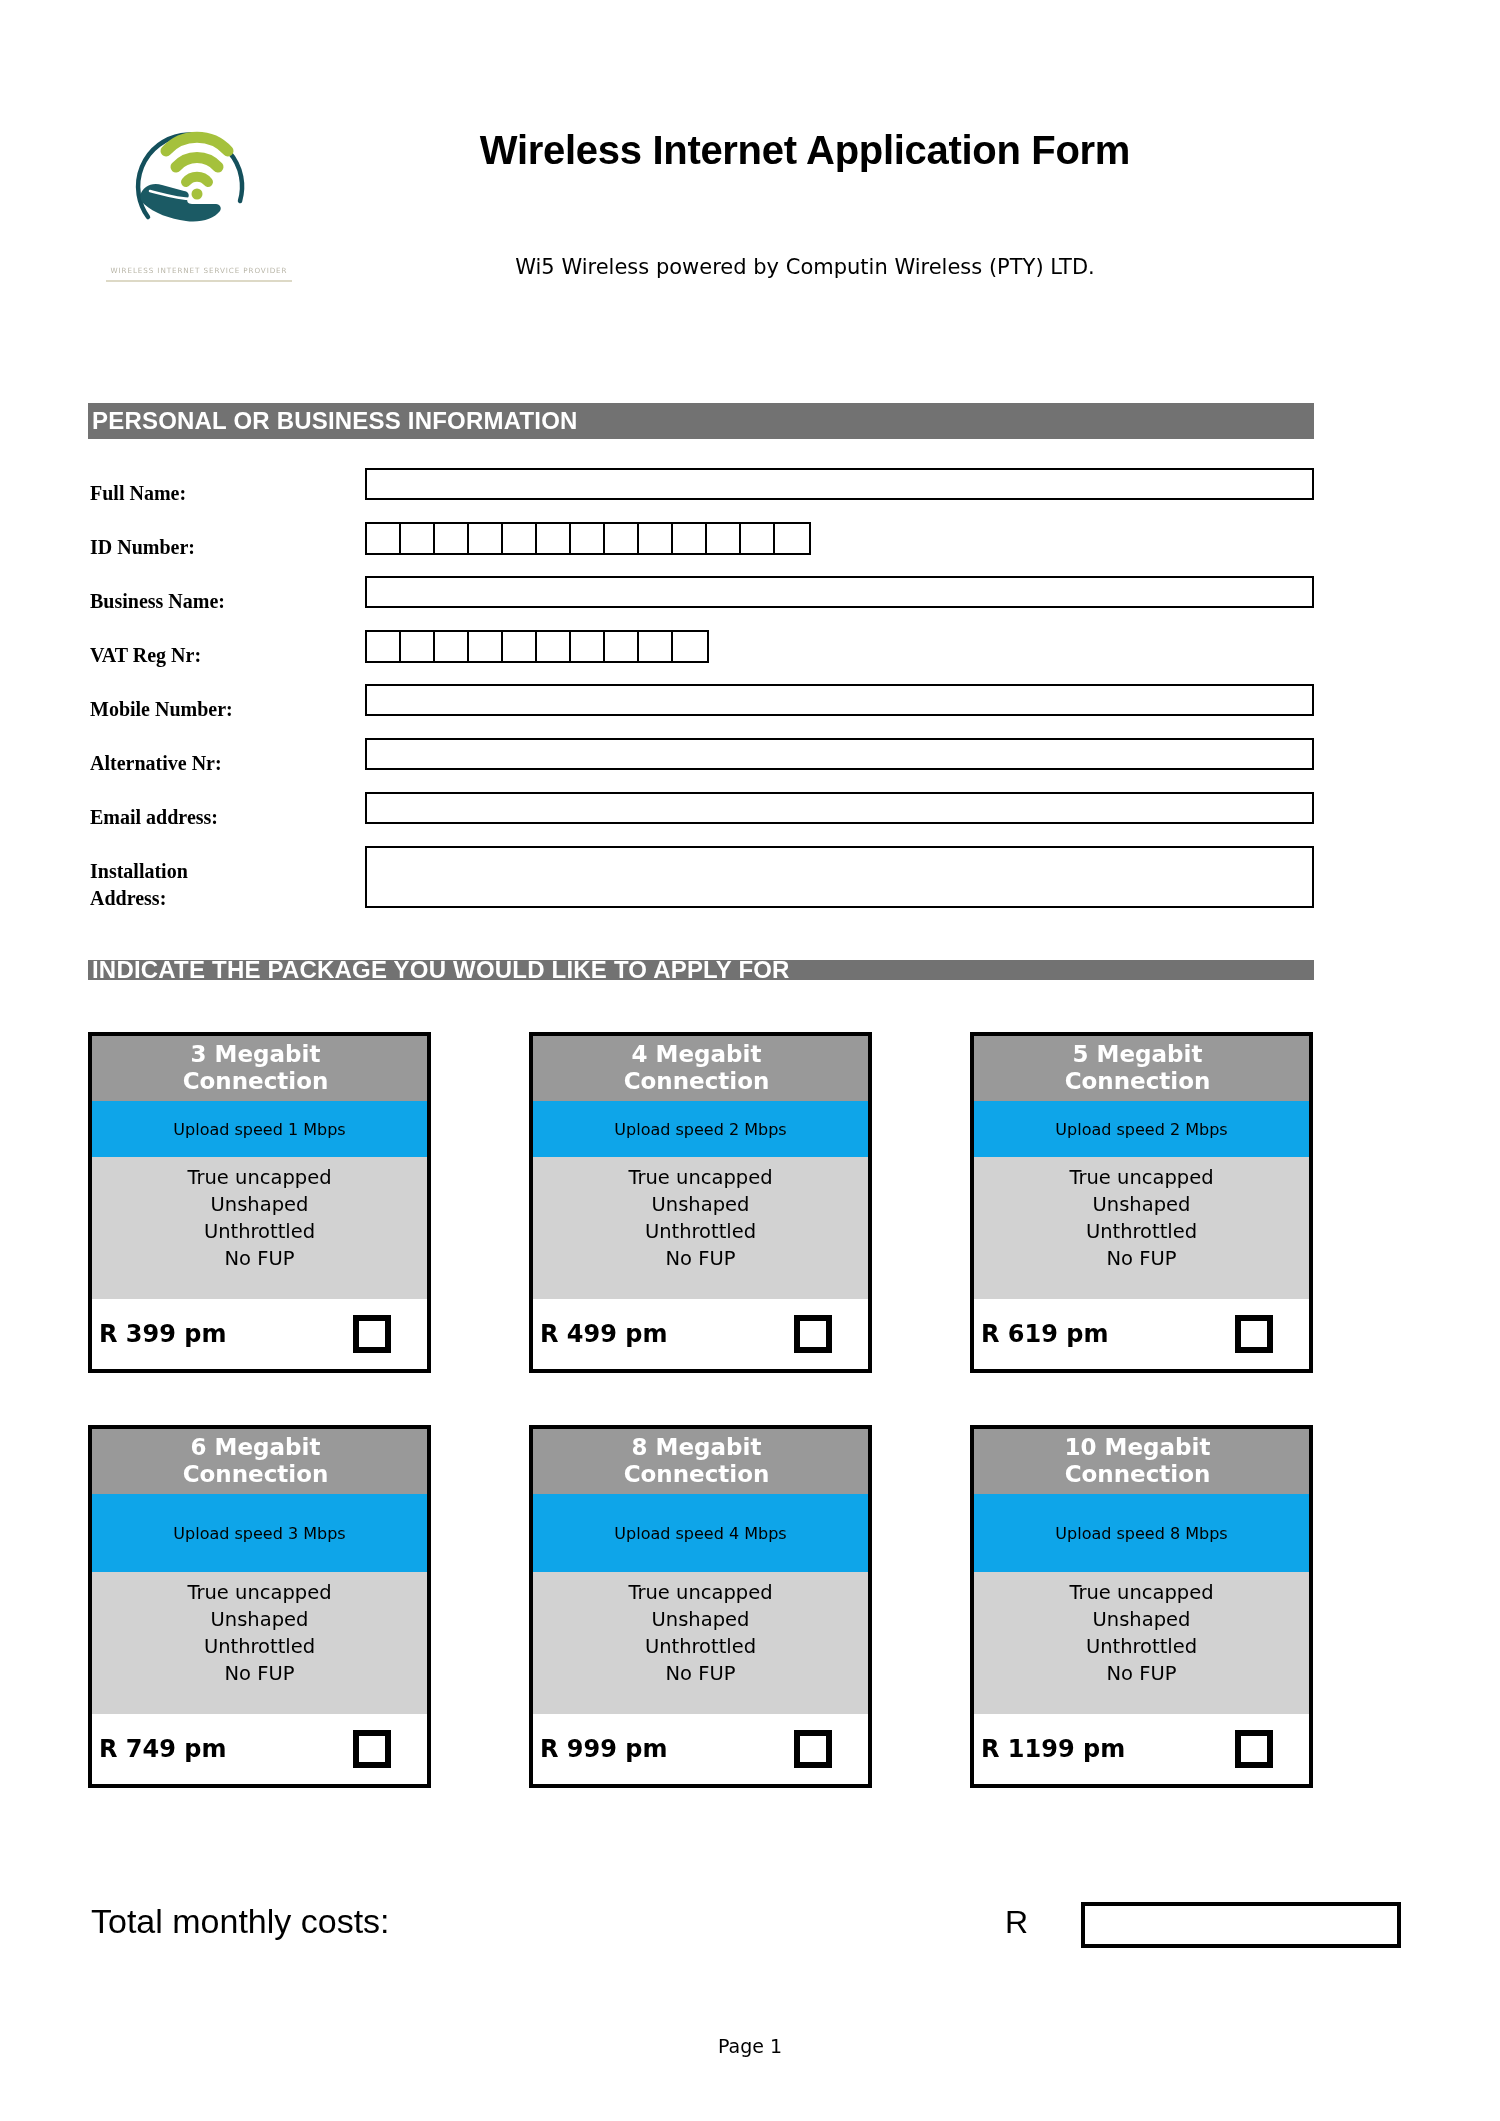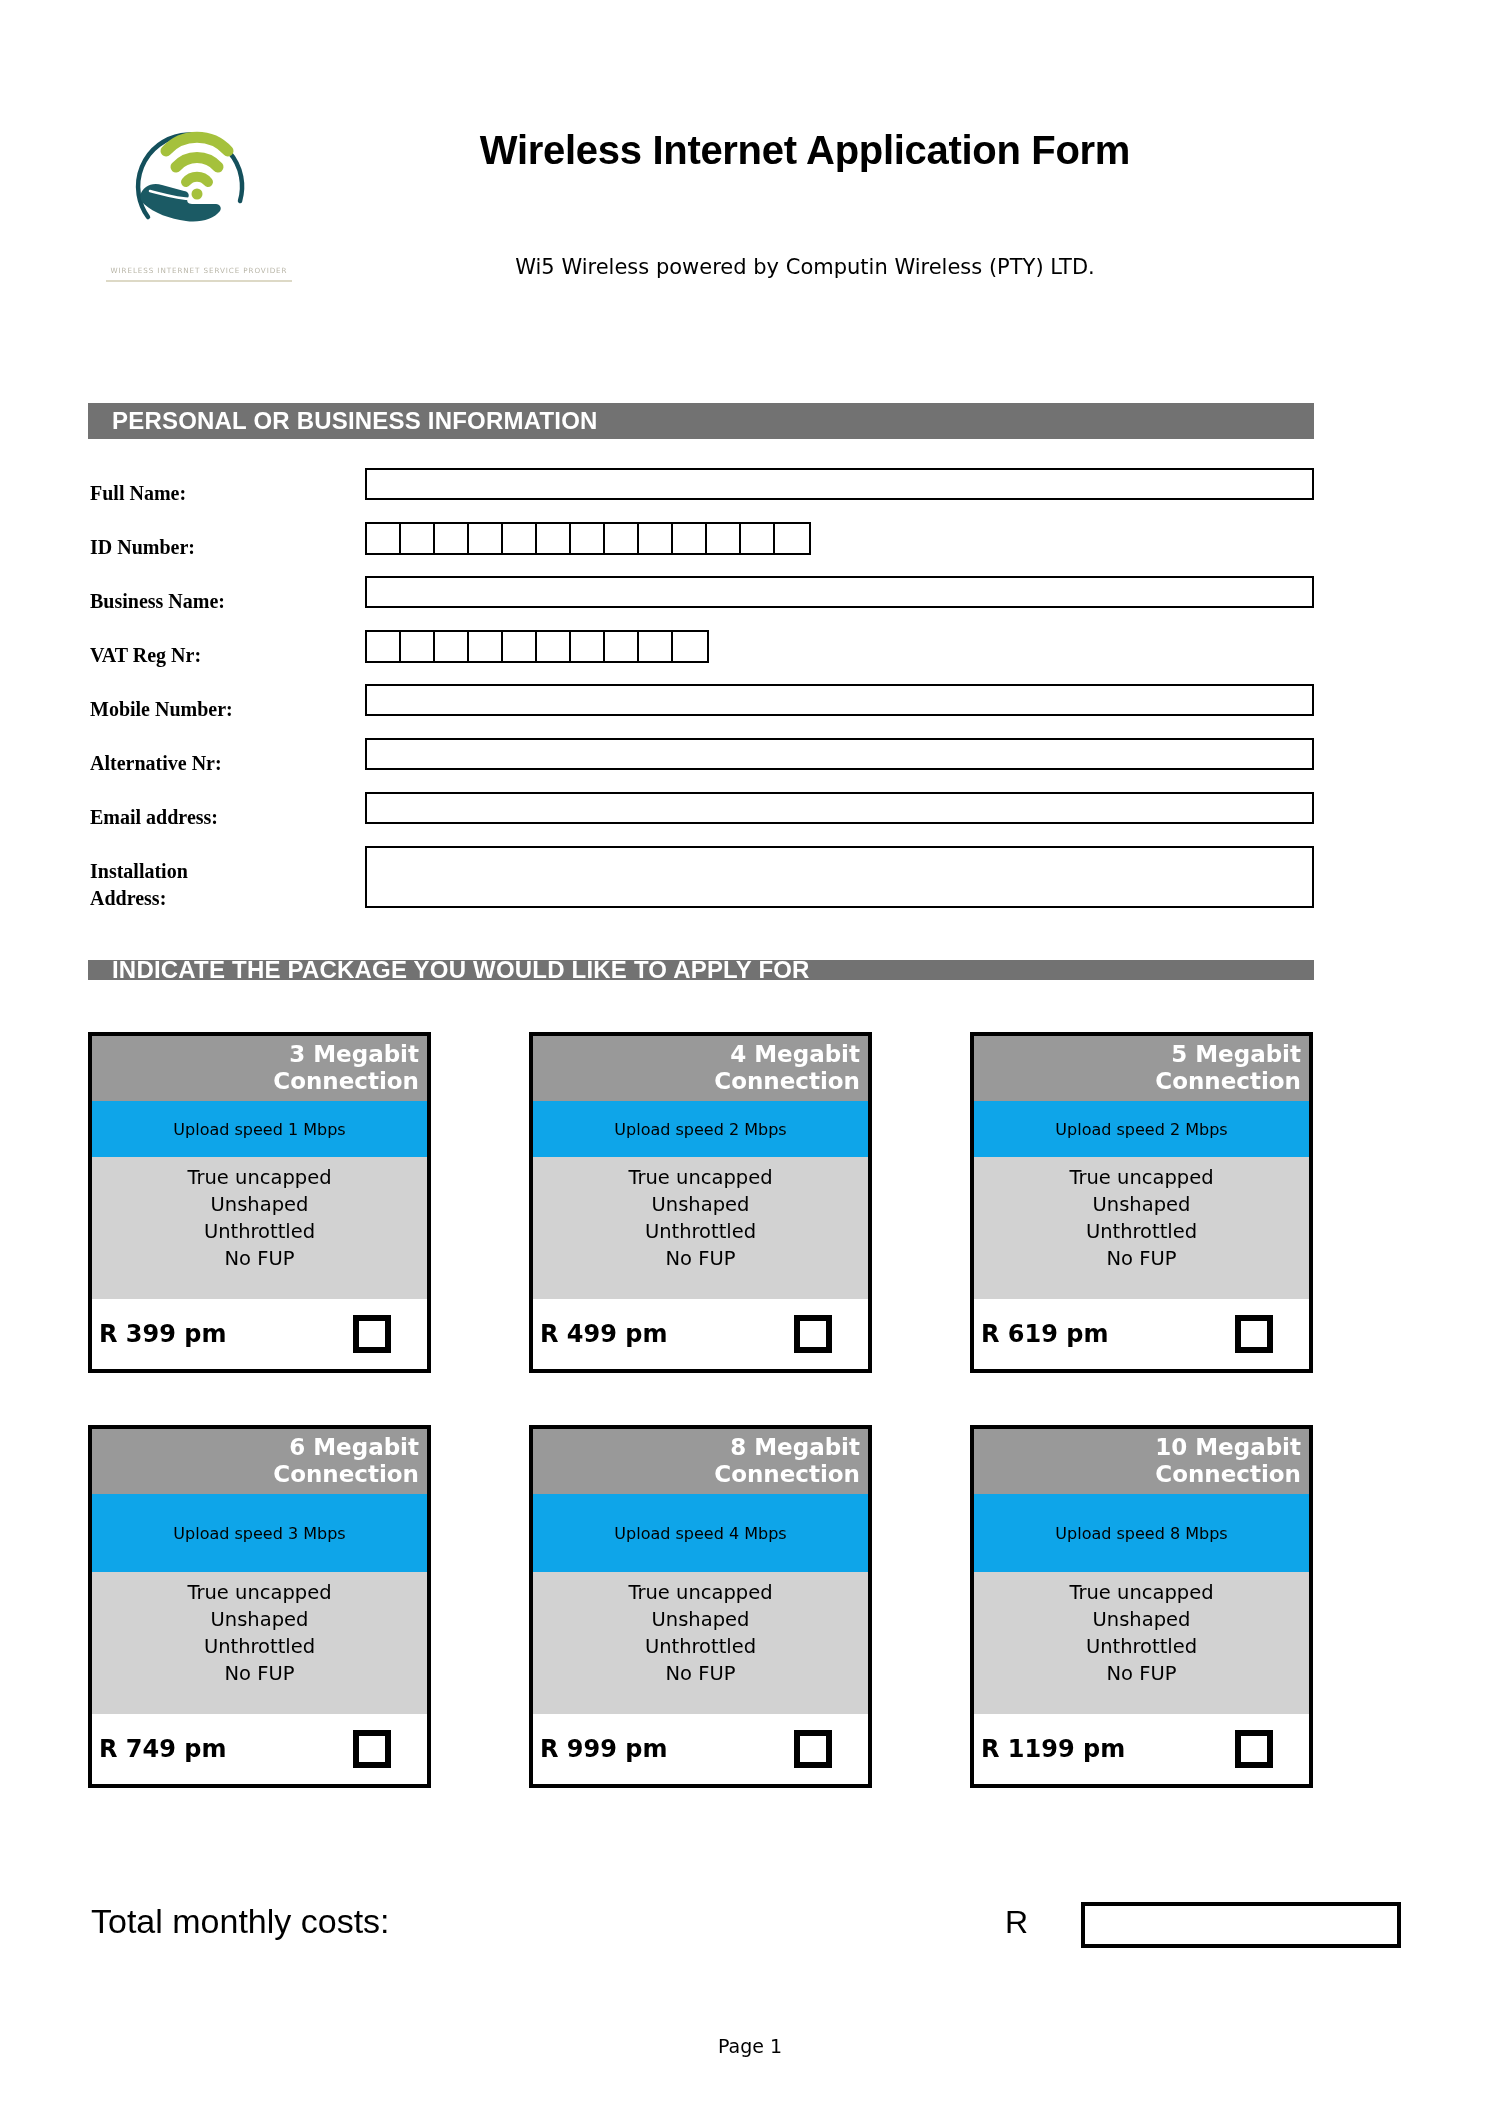--- a/index.html
+++ b/index.html
@@ -97,21 +97,21 @@
   .section-bar {
     position: absolute;
     background: #727272;
     color: #ffffff;
     font-family: "Liberation Sans Narrow", "Liberation Sans", sans-serif;
     font-weight: bold;
     font-size: 24px;
     letter-spacing: 0.2px;
     display: flex;
     align-items: center;
-    padding-left: 24px;
+    padding-left: 4px;
     box-sizing: border-box;
   }
   #section-personal {
     left: 88px;
     top: 403px;
     width: 1226px;
     height: 36px;
   }
   #section-package {
     left: 88px;
@@ -195,21 +195,21 @@
     display: flex;
     flex-direction: column;
   }
   .card-header {
     background: #999999;
     color: #ffffff;
     font-family: "DejaVu Sans", sans-serif;
     font-weight: bold;
     font-size: 23px;
     line-height: 27px;
-    text-align: right;
+    text-align: center;
     padding: 5px 8px 6px 0;
   }
   .card-upload {
     background: #0ea5e9;
     text-align: center;
     font-family: "DejaVu Sans", sans-serif;
     font-size: 16px;
     color: #000000;
     display: flex;
     align-items: center;

